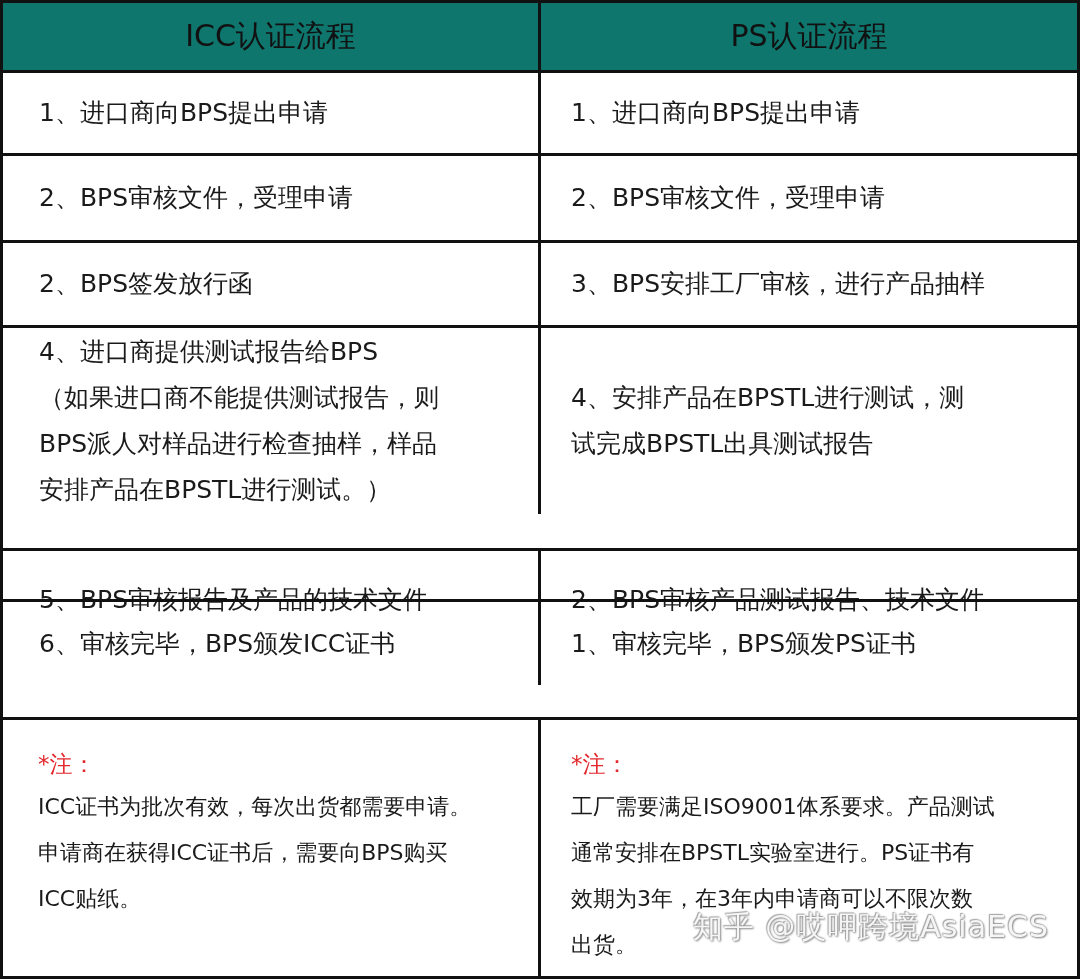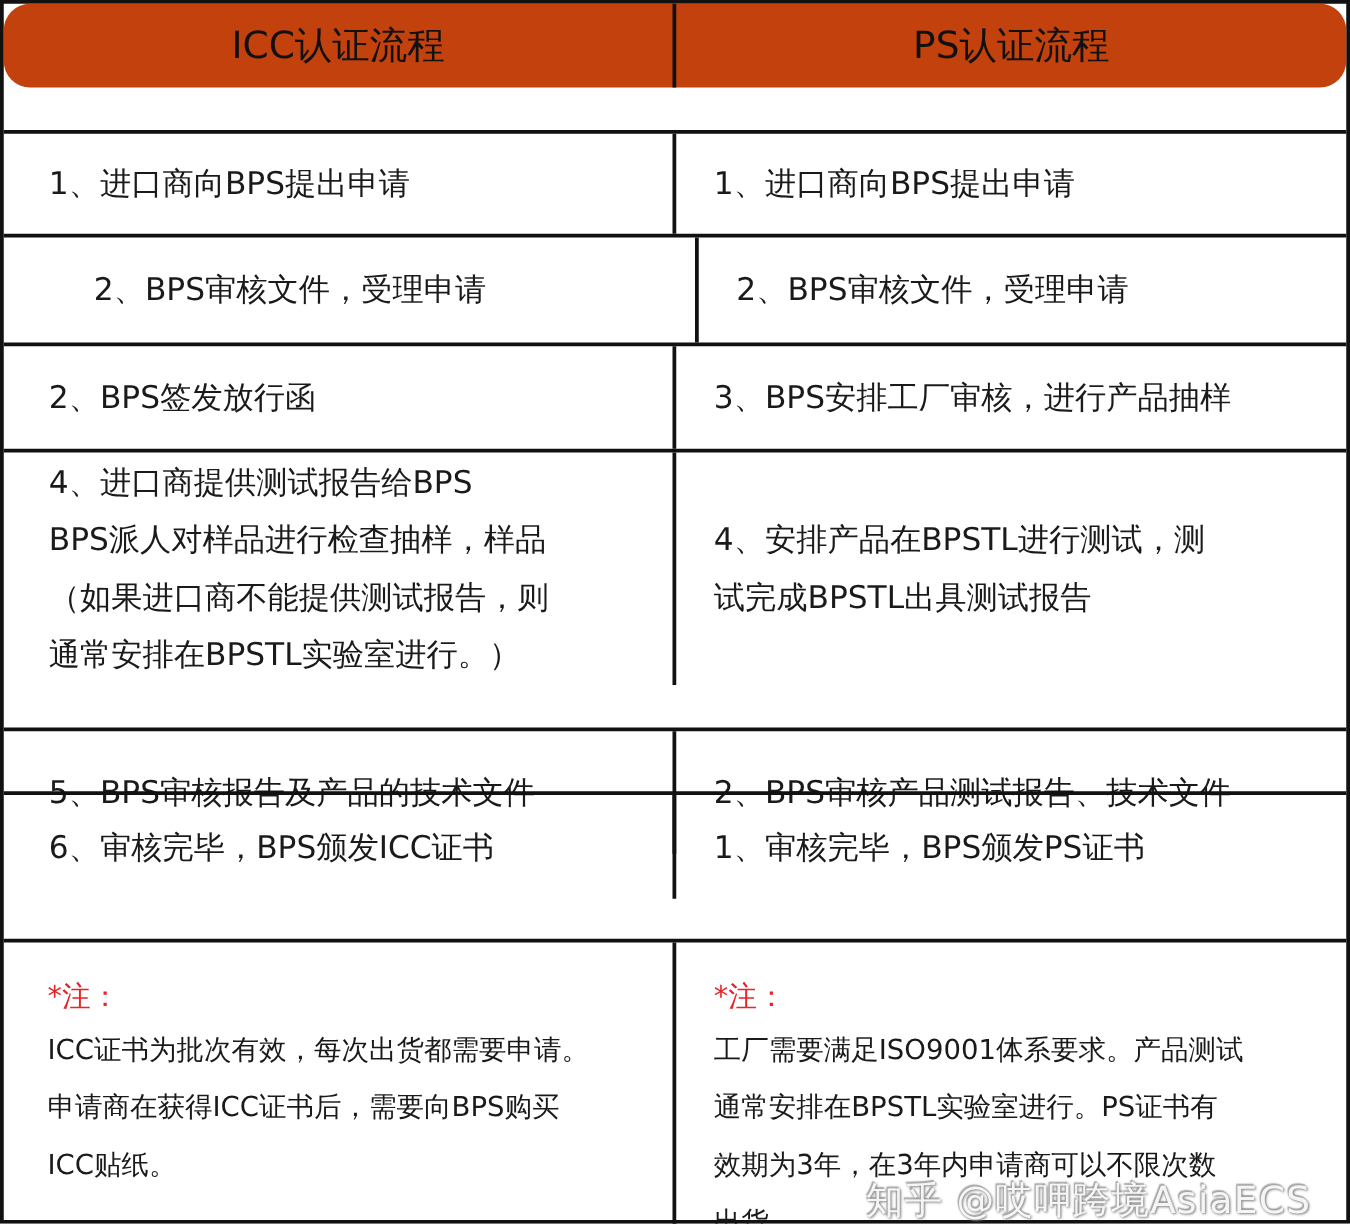--- a/index.html
+++ b/index.html
@@ -1,25 +1,25 @@
 <!DOCTYPE html>
 <html><head>
 <meta charset="utf-8">
 <style>
   html, body { margin: 0; padding: 0; background: #ffffff; }
   body { width: 1080px; height: 979px; overflow: hidden; position: relative;
          font-family: "DejaVu Sans", "Liberation Sans", sans-serif; color: #1a1a1a; }
   .table { position: absolute; left: 0; top: 0; width: 1080px; height: 979px;
            box-sizing: border-box; border: 3px solid #111; }
   .row { position: absolute; left: 0; width: 1074px; display: flex; box-sizing: border-box; }
-  .row.bt { border-top: 3px solid #111; margin-top: 34px; }
+  .row.bt { border-top: 3px solid #111; }
   .cell { box-sizing: border-box; height: 100%; position: relative; }
   .cell.left { width: 538px; border-right: 3px solid #111; }
   .cell.right { width: 536px; }
-  .header { background: #c2410c; border-radius: 21px; }
+  .header { background: #0f766e; }
   .header .cell { display: flex; align-items: center; justify-content: center;
                   font-size: 30px; font-weight: 500; color: #111; }
   .step .cell { display: flex; align-items: center; font-size: 25px; line-height: 46px; }
   .step .cell.left .txt { padding-left: 36px; padding-right: 30px; }
   .step .cell.right .txt { padding-left: 30px; padding-right: 30px; }
   .note .cell { padding-top: 24px; font-size: 22px; line-height: 46px; }
   .note .cell.left { padding-left: 35px; padding-right: 20px; }
   .note .cell.right { padding-left: 30px; padding-right: 20px; }
   .note-title { color: #e4262b; font-size: 23px; line-height: 40px; }
   .note-line { white-space: nowrap; }
@@ -43,21 +43,21 @@
           <div>1、进口商向BPS提出申请</div>
         </div>
       </div>
     <div class="cell right">
         <div class="txt">
           <div>1、进口商向BPS提出申请</div>
         </div>
       </div>
   </div>
 
-  <div class="row step bt" style="top:150px; height:87px;padding-left:36px;">
+  <div class="row step bt" style="top:150px; height:87px;">
     <div class="cell left">
         <div class="txt">
           <div>2、BPS审核文件，受理申请</div>
         </div>
       </div>
     <div class="cell right">
         <div class="txt">
           <div>2、BPS审核文件，受理申请</div>
         </div>
       </div>
@@ -73,23 +73,23 @@
         <div class="txt">
           <div>3、BPS安排工厂审核，进行产品抽样</div>
         </div>
       </div>
   </div>
 
   <div class="row step bt" style="top:322px; height:189px;">
     <div class="cell left">
       <div class="txt">
         <div>4、进口商提供测试报告给BPS</div>
+        <div>（如果进口商不能提供测试报告，则</div>
         <div>BPS派人对样品进行检查抽样，样品</div>
-        <div>（如果进口商不能提供测试报告，则</div>
-        <div>通常安排在BPSTL实验室进行。）</div>
+        <div>安排产品在BPSTL进行测试。）</div>
       </div>
     </div>
     <div class="cell right">
       <div class="txt">
         <div>4、安排产品在BPSTL进行测试，测</div>
         <div>试完成BPSTL出具测试报告</div>
       </div>
     </div>
   </div>
 

